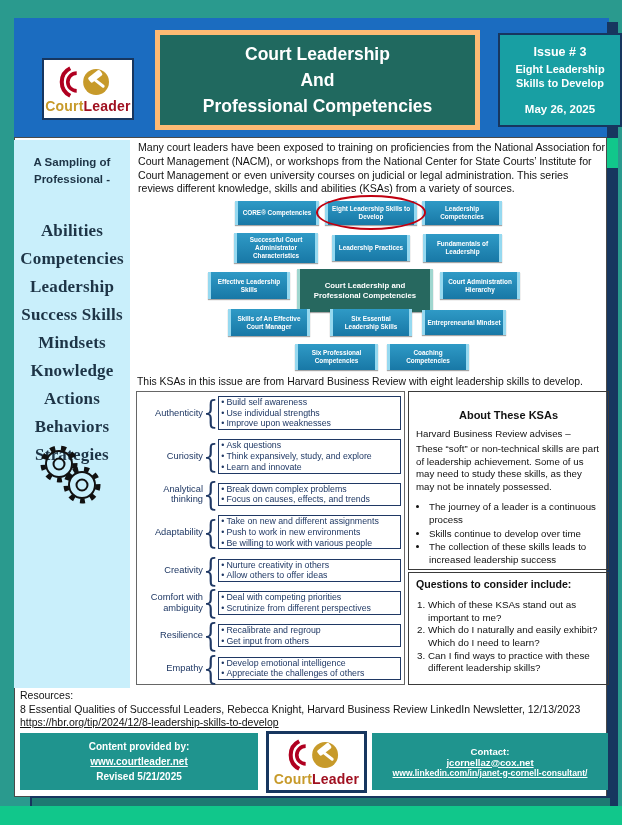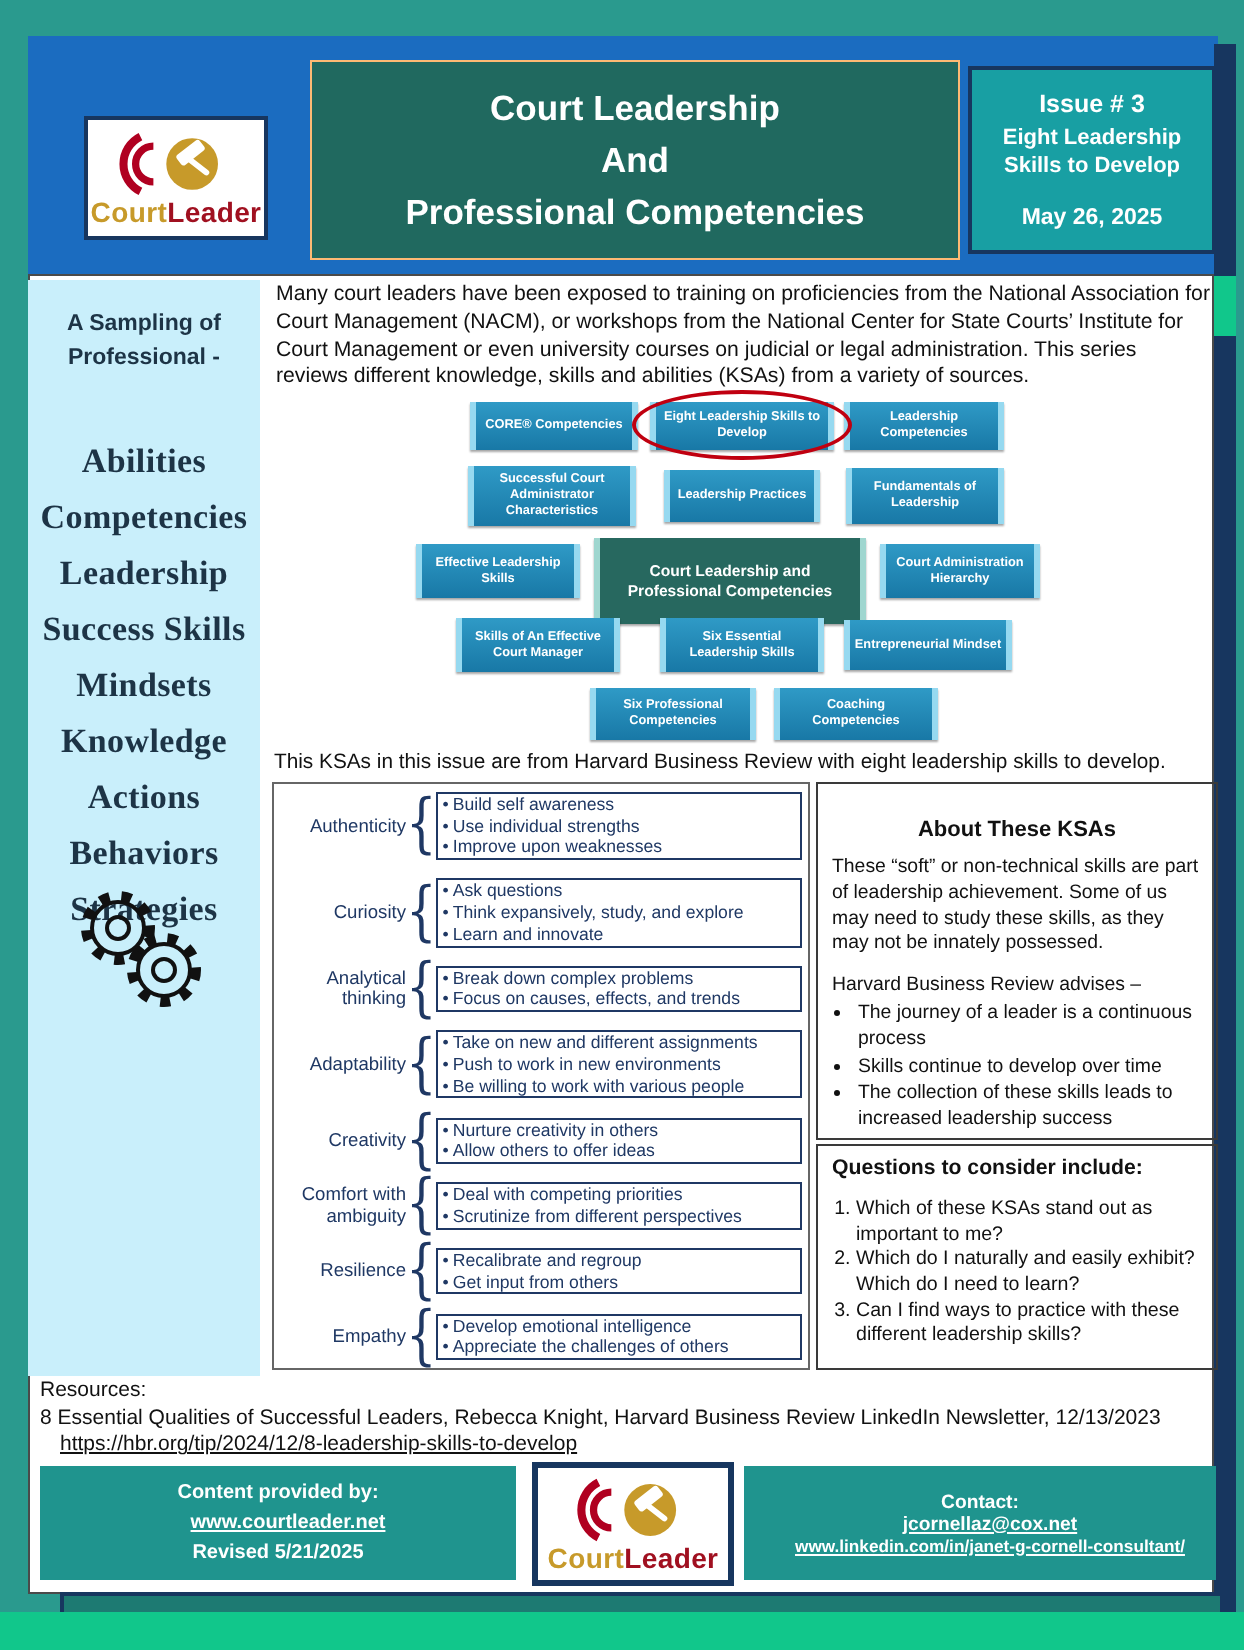--- a/index.html
+++ b/index.html
@@ -20,25 +20,25 @@
   .logo-box { background:#fff; border:2px solid #17365f; display:flex; flex-direction:column; align-items:center; justify-content:center; }
   .hdr-logo { left:42px; top:58px; width:92px; height:62px; }
   .ftr-logo { left:266px; top:731px; width:101px; height:62px; border-width:3px; }
   .logo-art { display:block; }
   .brand { font-weight:bold; font-size:14px; letter-spacing:.2px; line-height:1; }
   .brand .p1 { color:#c79a2a; }
   .brand .p2 { color:#a01020; }
 
   .title-box {
     left:155px; top:30px; width:325px; height:100px; background:#20695f;
-    border:1px solid #fdba74; color:#fff; font-weight:bold; font-size:17.5px; line-height:1.5;
+    border:5px solid #fdba74; color:#fff; font-weight:bold; font-size:17.5px; line-height:1.5;
     display:flex; flex-direction:column; align-items:center; justify-content:center; text-align:center;
   }
   .issue-box {
-    left:484px; top:33px; width:124px; height:94px; background:#189fa3;
+    left:498px; top:33px; width:124px; height:94px; background:#189fa3;
     border:2px solid #17365f; color:#fff; font-weight:bold; text-align:center;
     display:flex; flex-direction:column; align-items:center; justify-content:center; padding:2px;
   }
   .issue-no { font-size:12.5px; margin-bottom:4px; }
   .issue-topic { font-size:11px; line-height:1.25; width:100px; }
   .issue-date { font-size:11.5px; margin-top:12px; }
 
   
   .sheet { left:14px; top:137px; width:593px; height:660px; background:#fff; border:1px solid #4a4a4a; }
 
@@ -97,21 +97,21 @@
   .resources { left:20px; top:689px; width:586px; font-size:10.5px; color:#111; line-height:1.3; }
   .u { text-decoration:underline; }
   .res-link { color:#17365f; }
 
   
   .f-teal { background:#1f948e; color:#fff; font-weight:bold; text-align:right;
             display:flex; flex-direction:column; align-items:center; justify-content:center; }
   .f-left { left:20px; top:733px; width:238px; height:57px; font-size:10px; gap:4px; }
   .f-right { left:372px; top:733px; width:236px; height:57px; font-size:9.6px; gap:0; }
   .f-right .small { font-size:8.6px; }
-  a, .linklike { color:inherit; cursor:pointer;margin-left:10px; }
+  a, .linklike { color:inherit; cursor:pointer; }
 </style>
 </head>
 <body>
 
 <div class="page">
 
   <div class="abs blue-band"></div>
   <div class="abs sheet"></div>
   <div class="abs navy-bar"></div>
   <div class="abs green-square"></div>
@@ -272,22 +272,22 @@
           <ul>
         <li>Develop emotional intelligence</li>
         <li>Appreciate the challenges of others</li>
       </ul>
         </div>
     </div>
   </div>
 
   <div class="abs about-box">
     <div class="about-title">About These KSAs</div>
+    <p style="margin-bottom:2px;">Harvard Business Review advises –</p>
     <p>These “soft” or non-technical skills are part of leadership achievement. Some of us may need to study these skills, as they may not be innately possessed.</p>
-    <p style="margin-bottom:2px;">Harvard Business Review advises –</p>
     <ul>
       <li>The journey of a leader is a continuous process</li>
       <li>Skills continue to develop over time</li>
       <li>The collection of these skills leads to increased leadership success</li>
     </ul>
   </div>
 
   <div class="abs q-box">
     <div class="q-title">Questions to consider include:</div>
     <ol>

